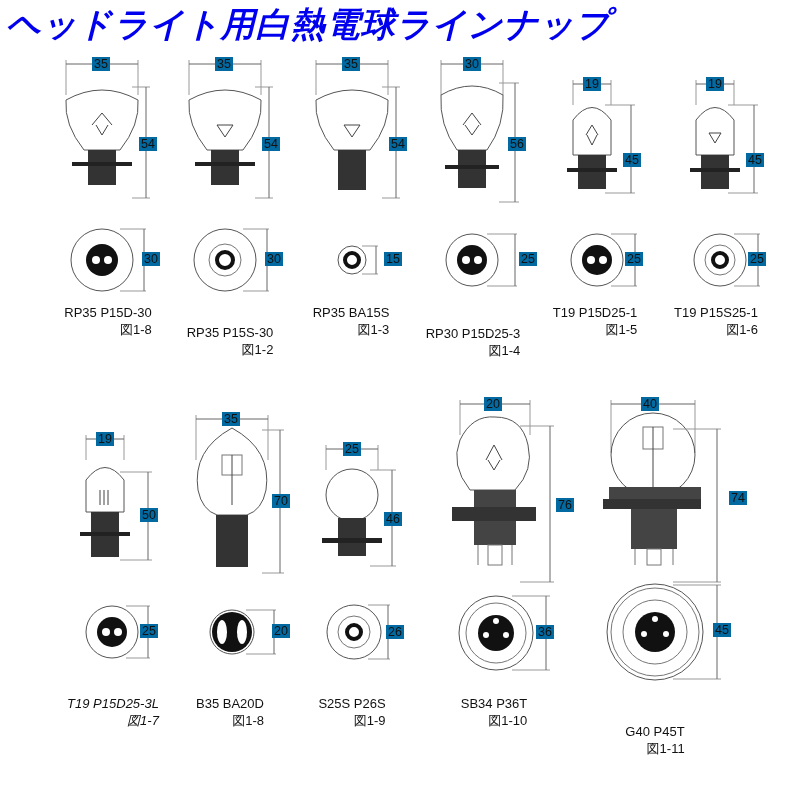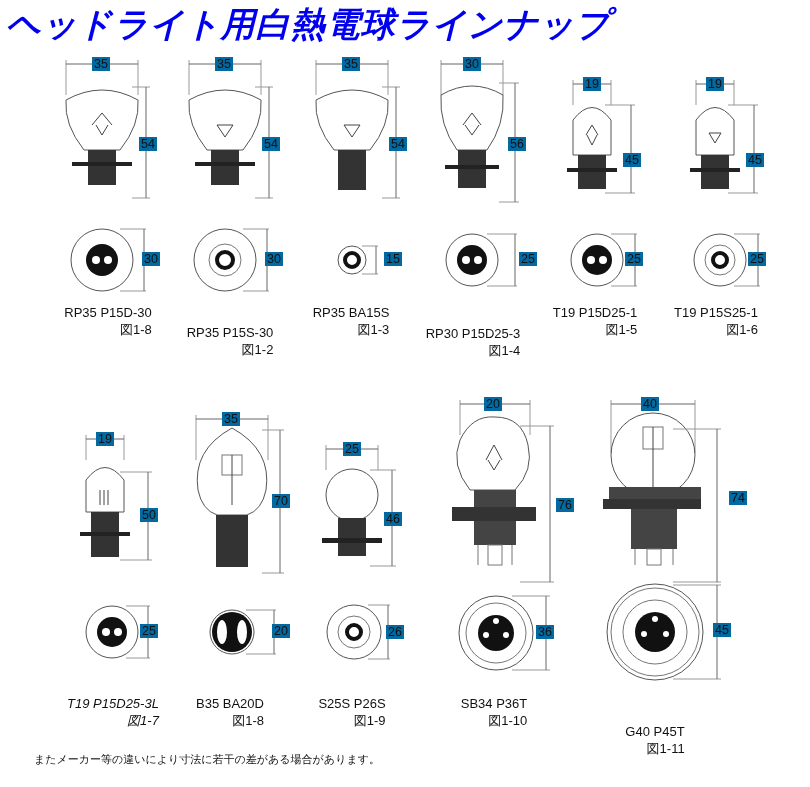--- a/index.html
+++ b/index.html
@@ -365,14 +365,13 @@
 <div class="caption" style="left:494px;top:695px;">
     <div>SB34 P36T</div>
     <div>図1-10</div>
   </div>
 <div class="caption" style="left:655px;top:695px;margin-top:28px;">
     <div>G40 P45T</div>
     <div>図1-11</div>
   </div>
 
 <div class="note">
-  <div style="padding-left:12px;">またメーカー等の違いにより寸法に若干の差がある場合があります。</div>
 </div>
 
 </body></html>

